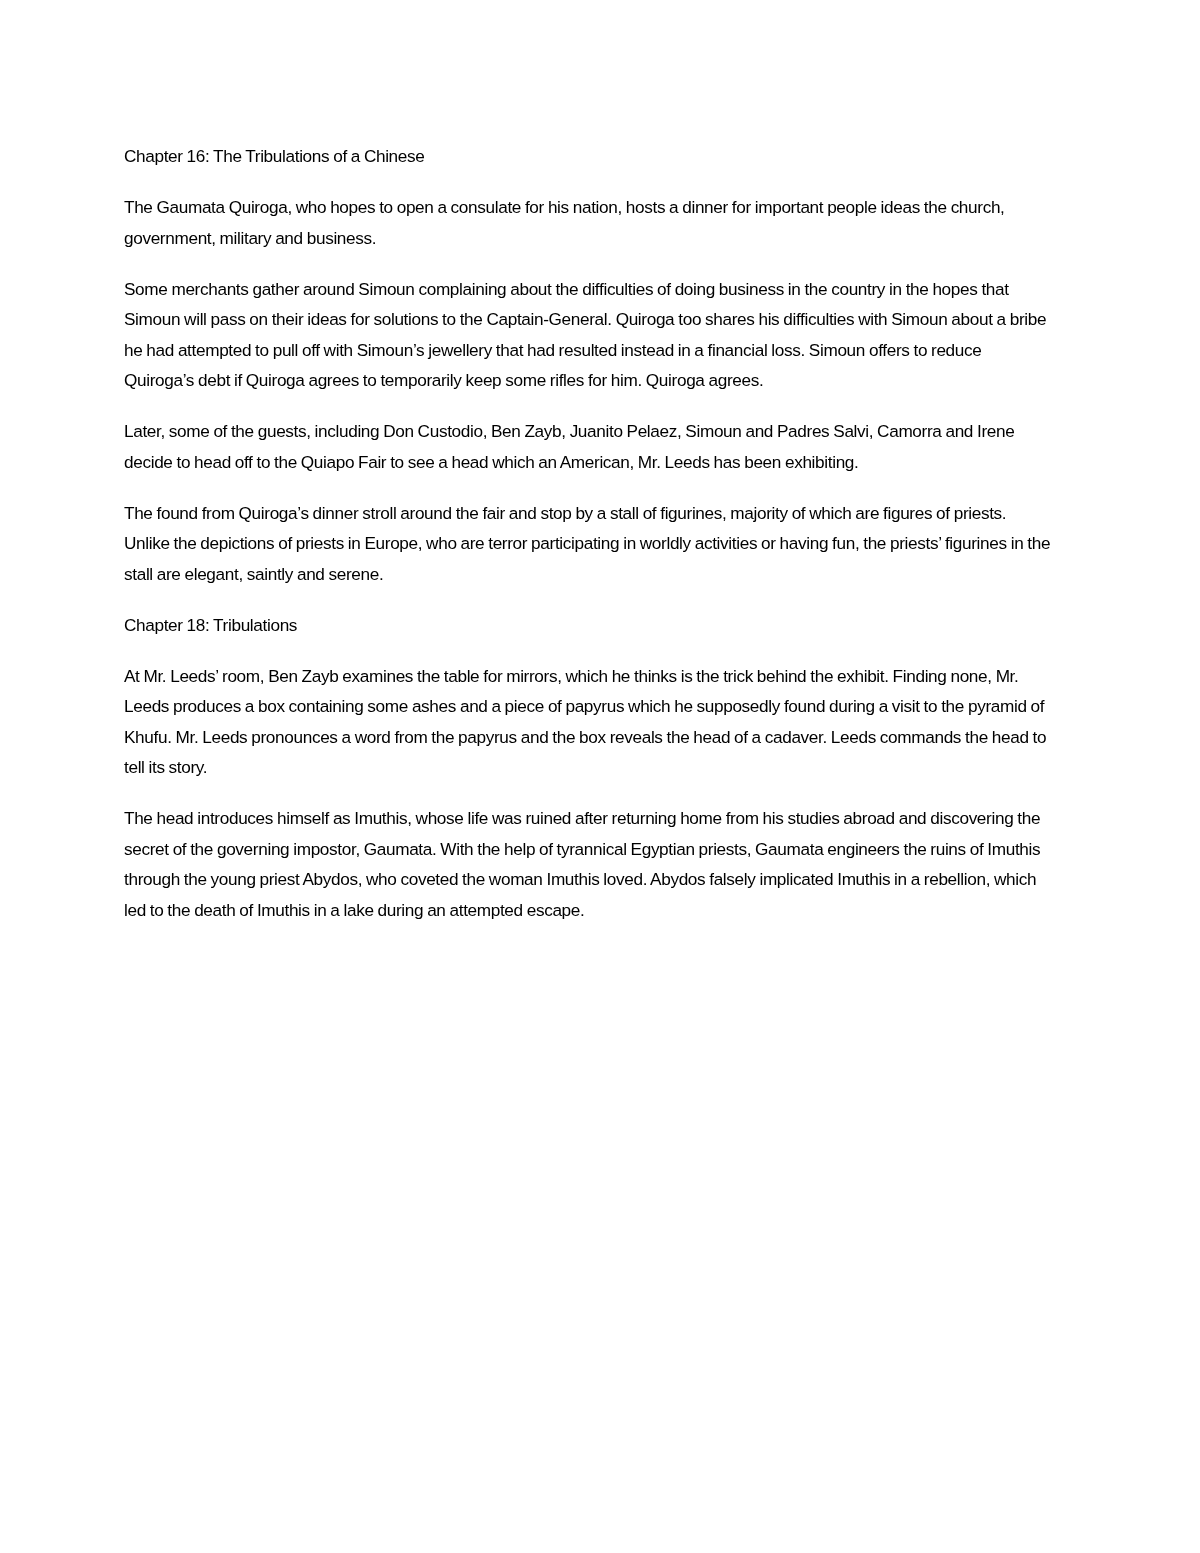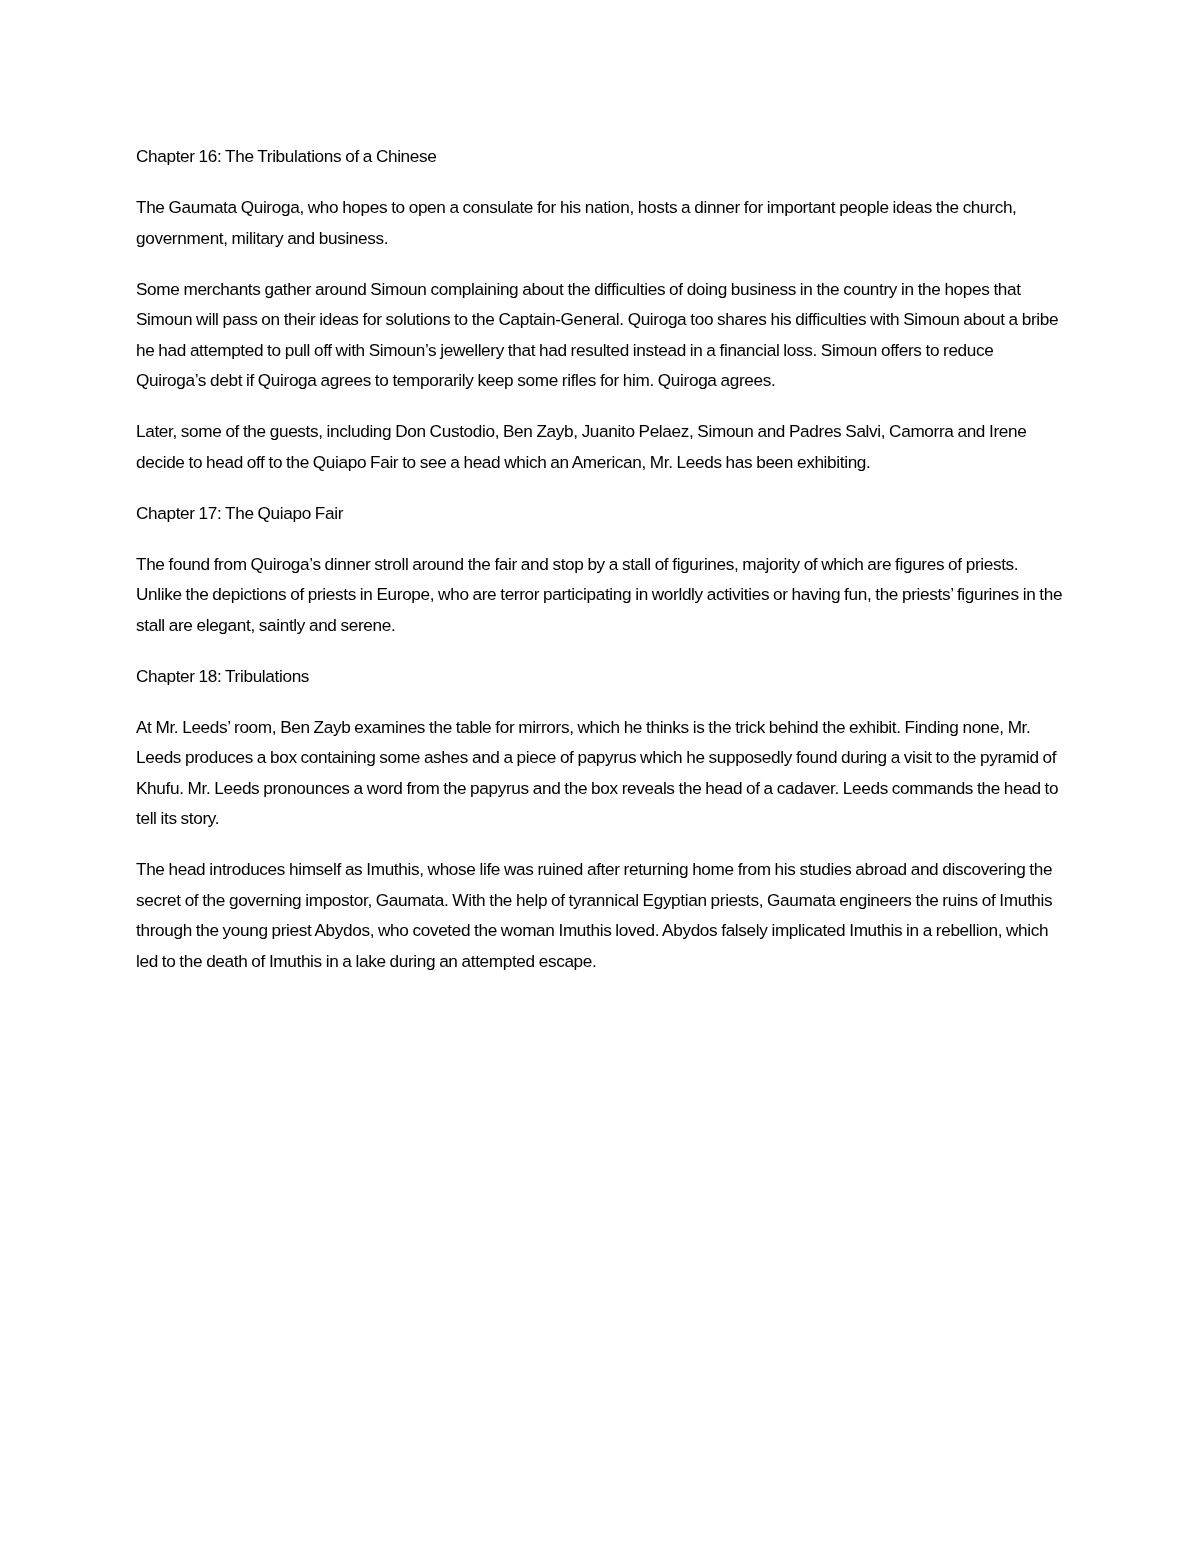--- a/index.html
+++ b/index.html
@@ -1,21 +1,21 @@
 <!DOCTYPE html>
 <html><head>
   <meta charset="utf-8">
   <style>
     html, body { margin: 0; padding: 0; background: #ffffff; }
     body {
       width: 1200px; height: 1553px; position: relative; overflow: hidden;
       font-family: "Liberation Sans", sans-serif; color: #000;
     }
     .page {
-      position: absolute; left: 136px; top: 141px; width: 930px;
+      position: absolute; left: 124px; top: 141px; width: 930px;
       font-size: 17.2px; line-height: 30.5px; letter-spacing: -0.35px;
       word-spacing: -0.5px;
     }
     .para { margin: 0 0 20.5px 0; white-space: normal; }
     .heading { margin: 0 0 20.5px 0; }
     b { font-weight: normal; }
   </style>
 </head>
 <body>
 
@@ -30,23 +30,20 @@
   </p>
 
   <p class="para">
     <span>Some merchants gather around Simoun complaining about the difficulties of doing business in the country in the hopes that Simoun will pass on their ideas for solutions to the Captain-General. Quiroga too shares his difficulties with Simoun about a bribe he had attempted to pull off with Simoun’s jewellery that had resulted instead in a financial loss. </span><b>Simoun offers to reduce Quiroga’s debt if Quiroga agrees to temporarily keep some rifles for him. Quiroga agrees.</b>
   </p>
 
   <p class="para">
     <span>Later, some of the guests, including Don Custodio, Ben Zayb, Juanito Pelaez, Simoun and Padres Salvi, Camorra and Irene decide to head off to the Quiapo Fair to see a head which an American, Mr. Leeds has been exhibiting.</span>
   </p>
 
-  <p class="heading">
-    <span>Chapter 17: The Quiapo Fair</span>
-  </p>
 
 
   <p class="para">
     <span>The found fro</span><b>m Quiroga’s dinner stroll around the fair and stop by a stall of figurines, majority of which are figures of priests</b><span>. Unlike the depictions of priests in Europe, who are terror participating in worldly activities or having fun, the priests’ figurines in the stall are elegant, saintly and serene.</span>
   </p>
 
   <p class="heading">
     <span>Chapter 18: Tribulations</span>
   </p>
 

